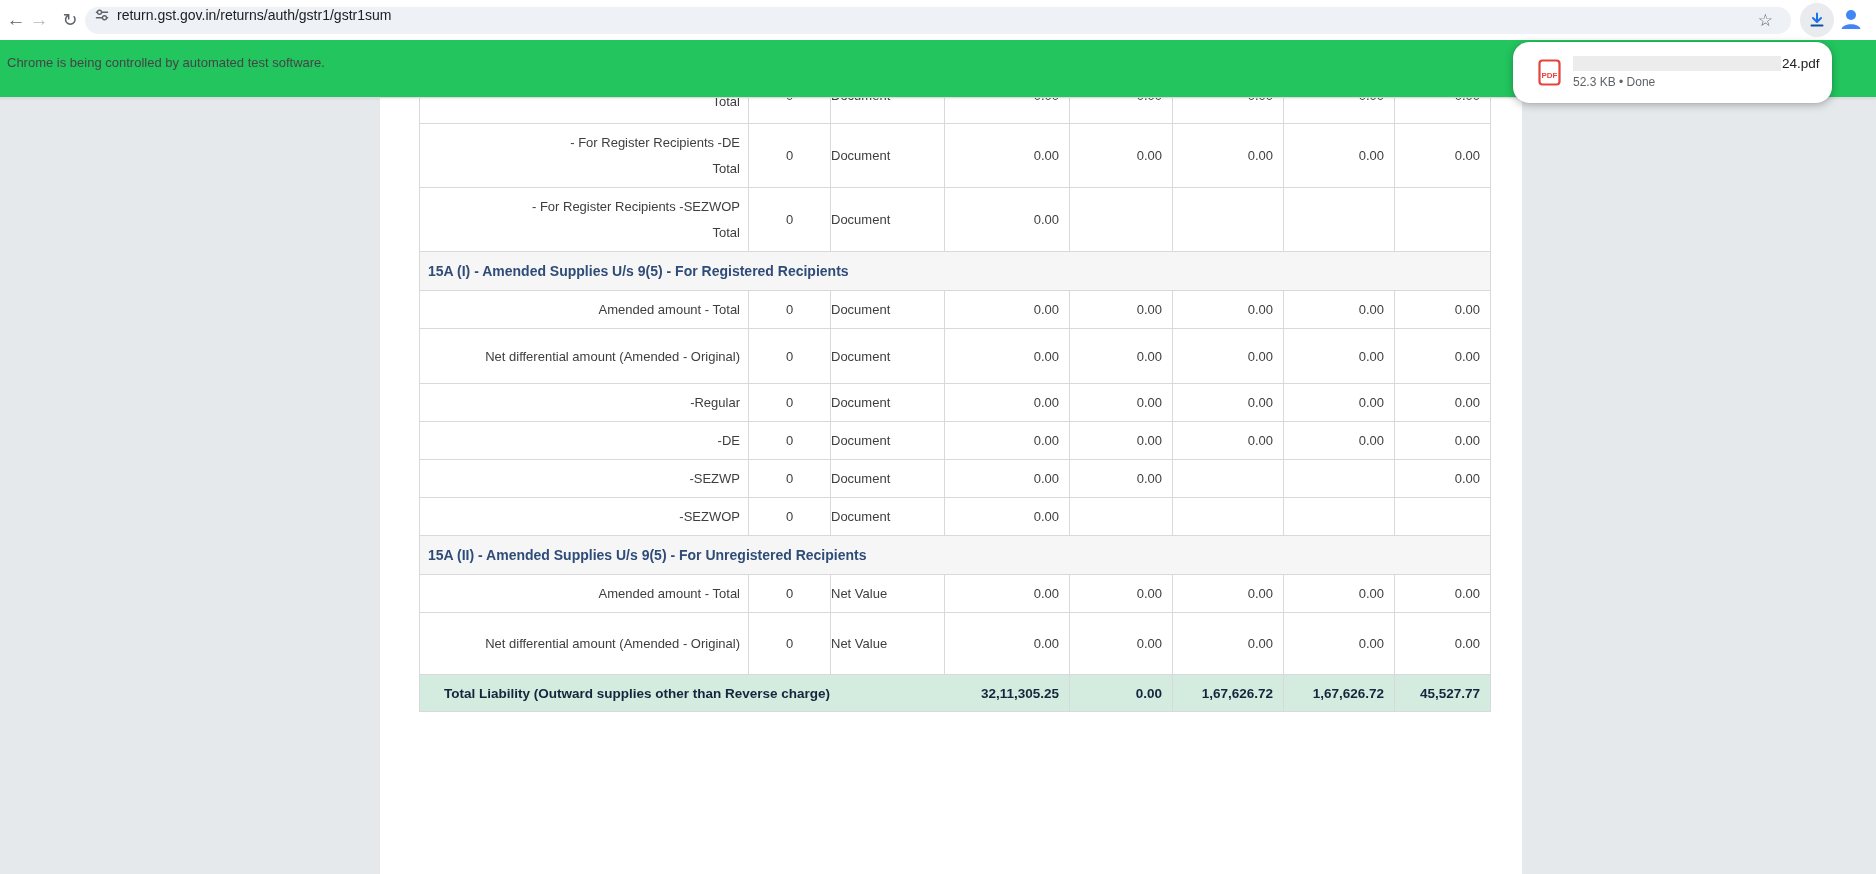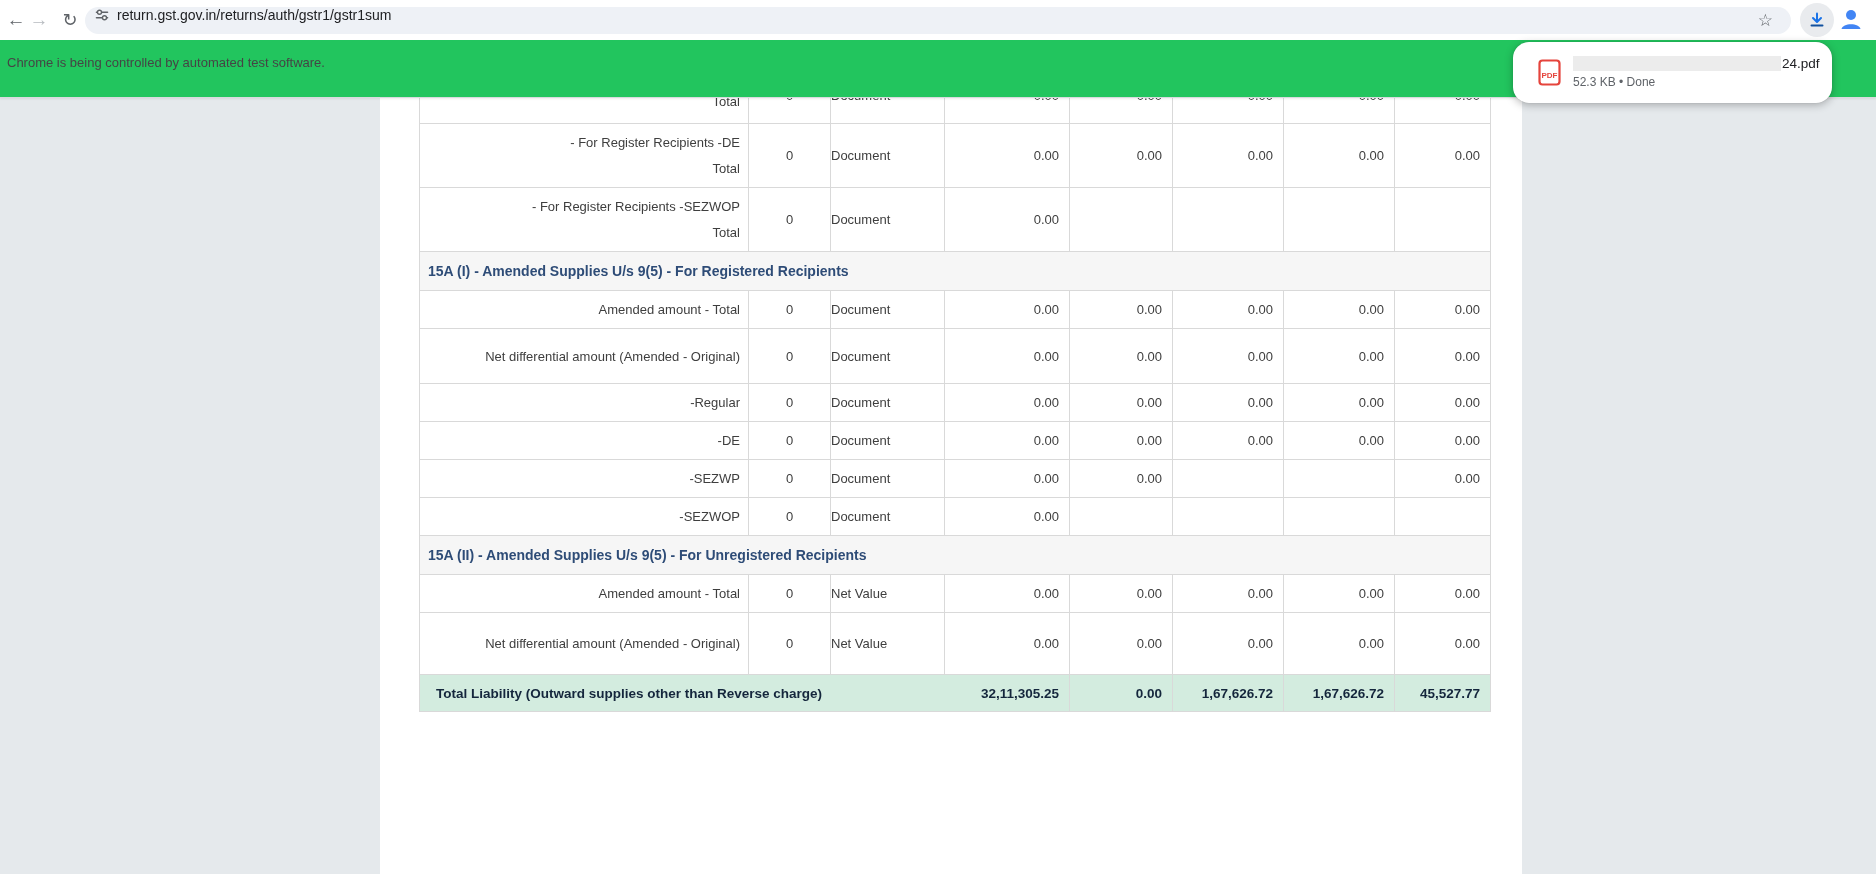--- a/index.html
+++ b/index.html
@@ -46,21 +46,21 @@
   td.val { text-align:right; padding-right:10px; }
   td.na { background:#c2c2c2; }
   tr.r1 td { height:37px; }
   tr.r2 td.desc { padding-top:11px; padding-bottom:11px; }
   tr.r2 td { height:57px; }
   tr.rtall td { height:62px; }
   tr.rmid td { height:55px; }
   tr.partial td { height:56px; }
   tr.section td { background:#f6f6f6; border-left:1px solid #d9d9d9; border-right:1px solid #d9d9d9; padding:11px 8px; font-weight:bold; font-size:14px; color:#2e4c77; }
   tr.total td { background:#d3ecdf; border:1px solid #d9d9d9; border-left:1px solid #d9d9d9; font-weight:bold; color:#14263c; height:37px; }
-  tr.total td.tlabel { padding:10px 16px; font-size:13.5px;margin-left:8px; }
+  tr.total td.tlabel { padding:10px 24px; font-size:13.5px;margin-left:8px; }
   tr.total td.val { font-size:13.5px; }
   tr.total td + td { border-left:none; }
   tr.total td.tlabel { border-right:none; }
   .line2 { margin-top:11px; }
 </style>
 </head>
 <body>
 
 <div id="screen">
 

